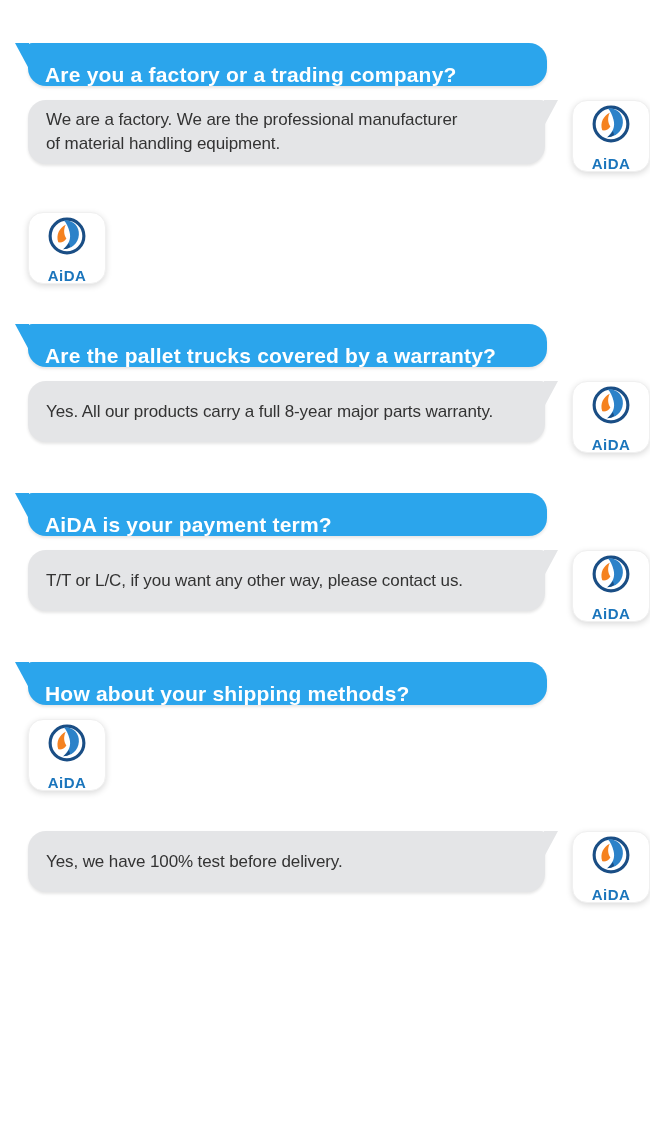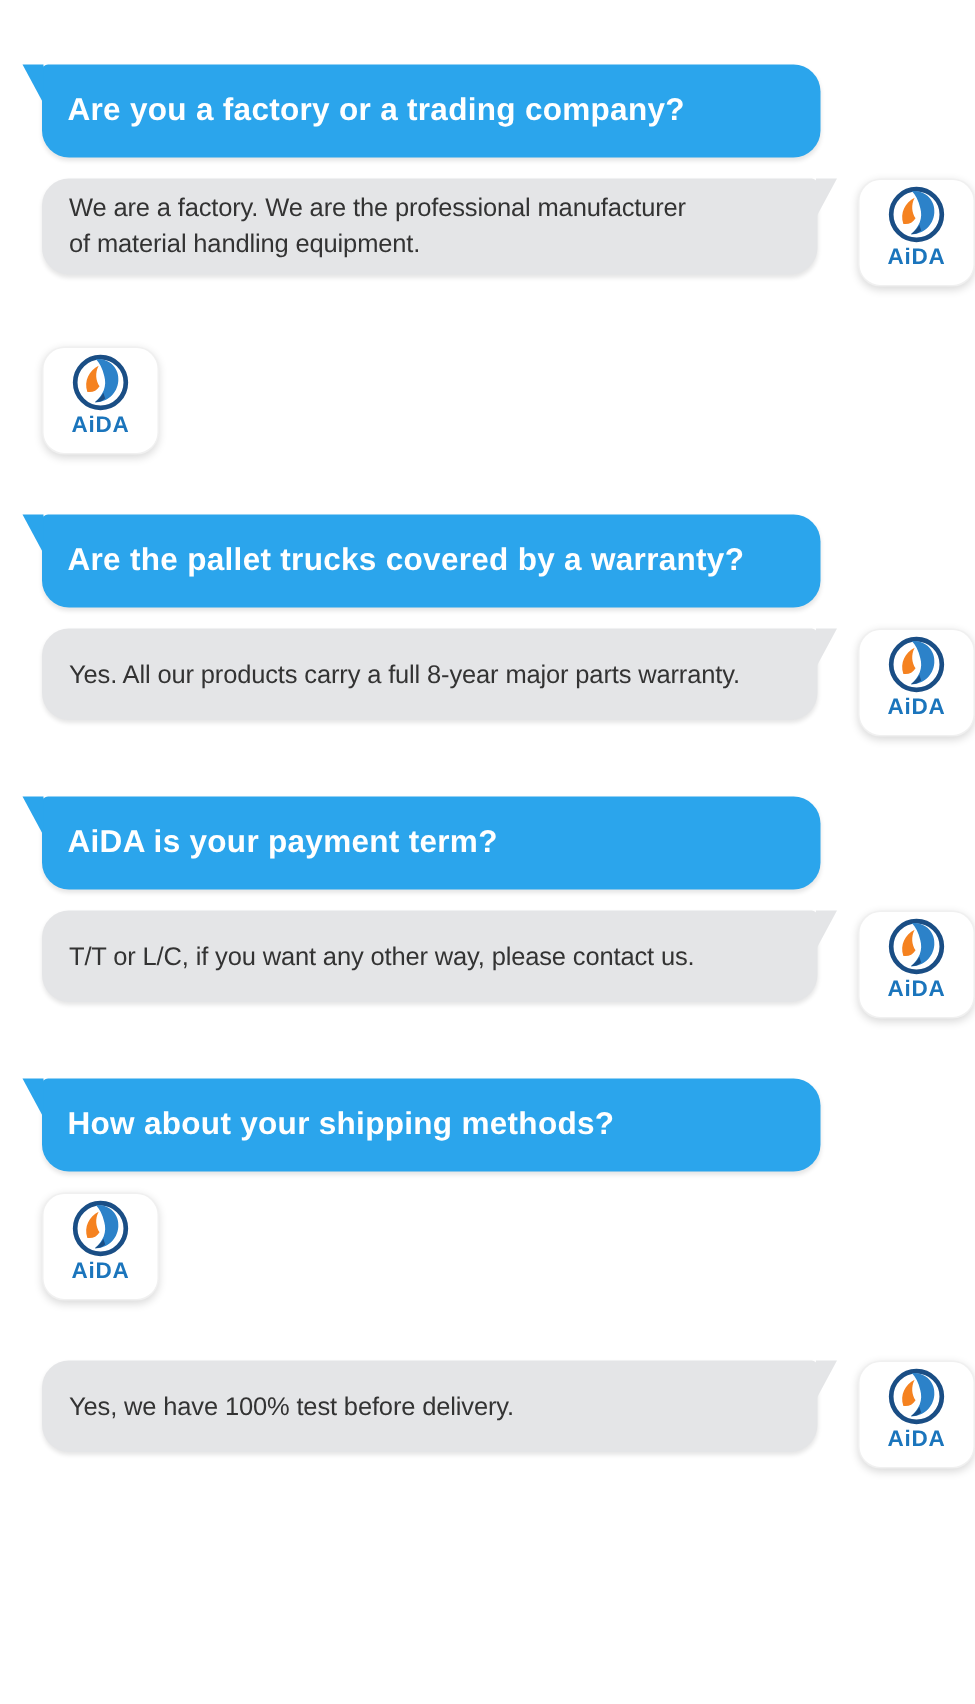--- a/index.html
+++ b/index.html
@@ -10,25 +10,25 @@
     font-family: "Liberation Sans", sans-serif;
     padding-top: 43px;
     overflow-x: hidden;
   }
   .qa-section { margin: 0 0 40px 28px; }
 
   
   .q-bubble {
     position: relative;
     width: 519px;
-    height: 62px;
+    height: 43px;
     background: var(--question-bubble, #2BA5EC);
     border-radius: 4px 18px 18px 18px;
     display: flex;
-    align-items: center;
+    align-items: flex-end;
     padding: 0 6px 0 17px;
     margin-bottom: 14px;
     box-shadow: 0 2px 3px rgba(0,0,0,0.10);
   }
   .q-bubble::before {
     content: "";
     position: absolute;
     left: -13px;
     top: 0;
     width: 0; height: 0;
@@ -78,21 +78,21 @@
     flex-shrink: 0;
     width: 78px;
     height: 72px;
     background: #ffffff;
     border-radius: 15px;
     border: 1px solid #f0f0f0;
     box-shadow: 0 2px 6px rgba(0,0,0,0.15);
     display: flex;
     flex-direction: column;
     align-items: center;
-    justify-content: flex-start;
+    justify-content: space-between;
     padding-top: 3px;
   }
   .logo-mark { width: 40px; height: 40px; display: block; }
   .logo-ring { fill: #ffffff; stroke: var(--logo-ring, #1A4E85); }
   .logo-blue { fill: var(--logo-swoosh-blue, #2C82C9); }
   .logo-orange { fill: var(--logo-flame-orange, #F58220); }
   .logo-navy { fill: var(--logo-ring, #1A4E85); }
   .brand-label {
     margin-top: 1px;
     font-size: 15px;

